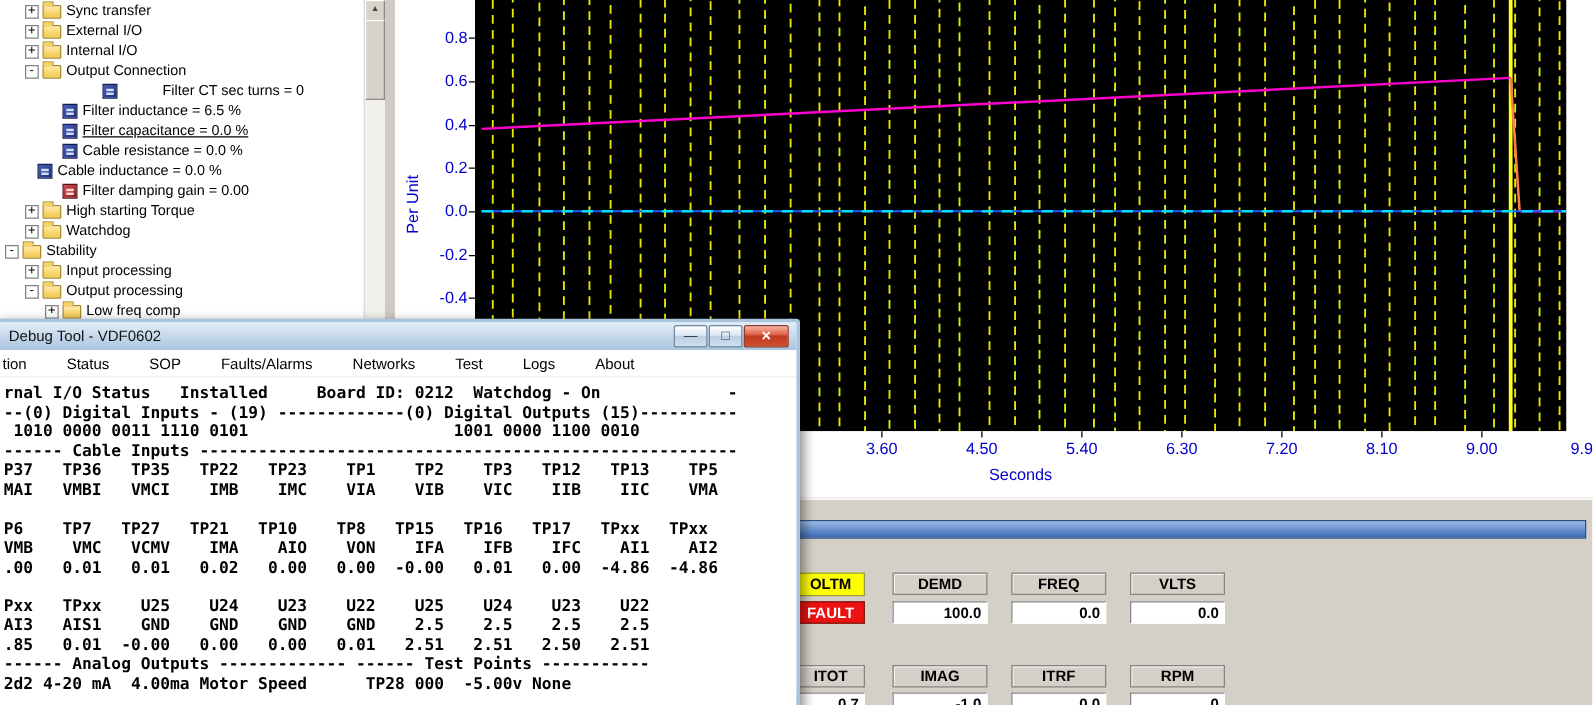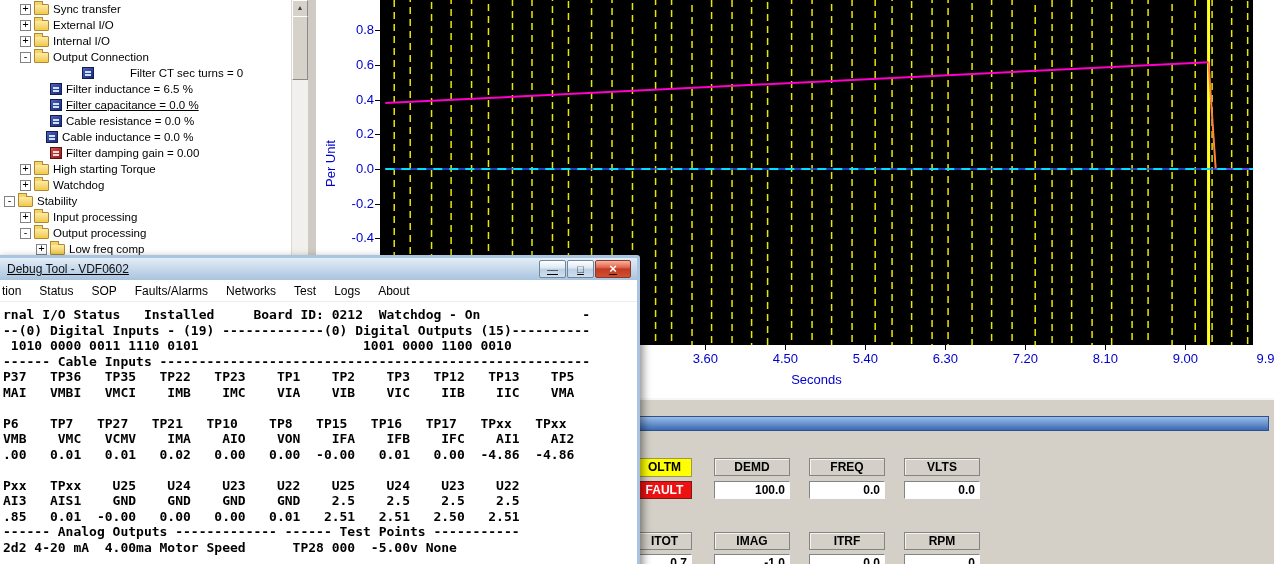--- a/index.html
+++ b/index.html
@@ -64,28 +64,28 @@
   #ctl-itot-h{left:22px;top:132px;width:55px;height:18px;} #ctl-itot-v{left:22px;top:154px;width:55px;height:18px;}
   #ctl-imag-h{left:99px;top:132px;width:76px;height:18px;} #ctl-imag-v{left:99px;top:154px;width:76px;height:18px;}
   #ctl-itrf-h{left:194px;top:132px;width:76px;height:18px;}#ctl-itrf-v{left:194px;top:154px;width:76px;height:18px;}
   #ctl-rpm-h{left:289px;top:132px;width:76px;height:18px;} #ctl-rpm-v{left:289px;top:154px;width:76px;height:18px;}
 
   
   #debug-window{position:absolute;left:-4px;top:255px;width:644px;height:320px;z-index:50;
           border:3px solid #a9c4de;border-radius:3px 3px 0 0;box-sizing:border-box;background:#fff;
           box-shadow:3px 3px 9px rgba(0,0,0,.45);}
   #dbg-titlebar{height:22px;display:flex;align-items:center;padding:0 6px 0 8px;
-          background:linear-gradient(#e3edf7,#c3d6ea 55%,#a9c4de);text-decoration:underline;}
+          background:linear-gradient(#e3edf7,#c3d6ea 55%,#a9c4de);}
   #dbg-title{flex:1;font-size:12px;color:#111;white-space:nowrap;overflow:hidden;}
   .wbtn{width:27px;height:18px;margin-left:1px;border-radius:2px;text-align:center;box-sizing:border-box;
           font-size:11px;line-height:16px;color:#333;border:1px solid #70889e;
           background:linear-gradient(#fff,#dce7f3 45%,#bccfe3 50%,#cfdeee);}
   .wbtn.close{width:36px;color:#fff;font-size:13px;font-weight:bold;border:1px solid #8e3928;
           background:linear-gradient(#f5b3a3,#e2654a 40%,#c13a23 50%,#d0502f);}
-  #dbg-menubar{height:21px;background:#fff;display:flex;align-items:center;border-bottom:1px solid #ececec;}
+  #dbg-menubar{height:21px;background:#fff;display:flex;align-items:center;border-bottom:1px solid #ececec;gap:14px;}
   .mitem{font-size:12px;color:#000;padding:2px 9px;}
   .mitem:first-child{padding-left:3px;}
   #debug-lines{background:#fff;padding:5px 0 0 4px;}
   .dline{white-space:pre;font-family:"DejaVu Sans Mono",monospace;font-weight:bold;font-size:13px;
           line-height:15.5px;height:15.5px;color:#000;}
 </style>
 </head>
 <body>
 
 <div id="screen">
@@ -125,21 +125,21 @@
         <div class="tree-row" style="padding-left: 36px; text-decoration: underline;">
           <span class="expspacer"></span>
           <span class="ticon param"></span>
           <span class="tlabel">Filter capacitance = 0.0 %</span>
         </div>
         <div class="tree-row" style="padding-left: 36px;">
           <span class="expspacer"></span>
           <span class="ticon param"></span>
           <span class="tlabel">Cable resistance = 0.0 %</span>
         </div>
-        <div class="tree-row" style="padding-left: 32px;">
+        <div class="tree-row" style="padding-left: 16px;">
           <span class="expspacer"></span>
           <span class="ticon param"></span>
           <span class="tlabel">Cable inductance = 0.0 %</span>
         </div>
         <div class="tree-row" style="padding-left: 36px;">
           <span class="expspacer"></span>
           <span class="ticon param-red"></span>
           <span class="tlabel">Filter damping gain = 0.00</span>
         </div>
         <div class="tree-row" style="padding-left: 20px;">

